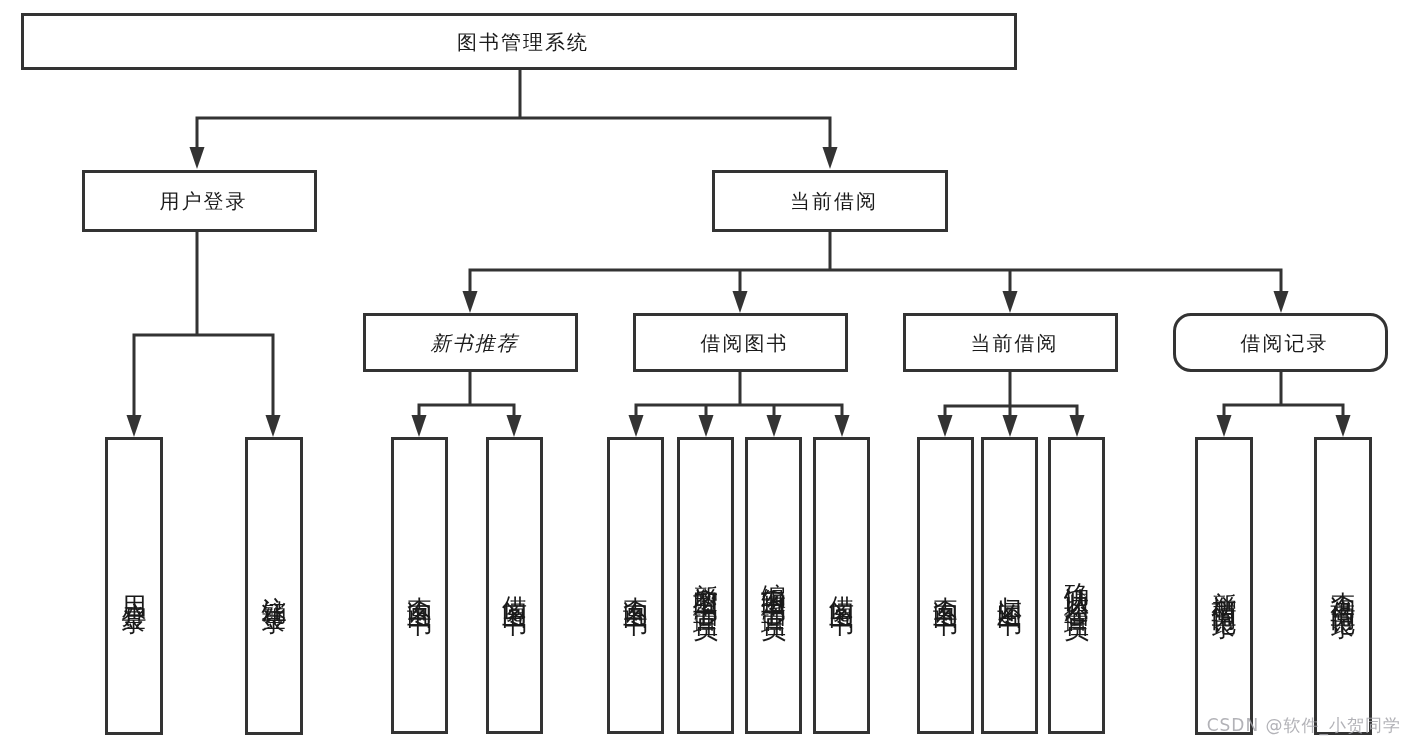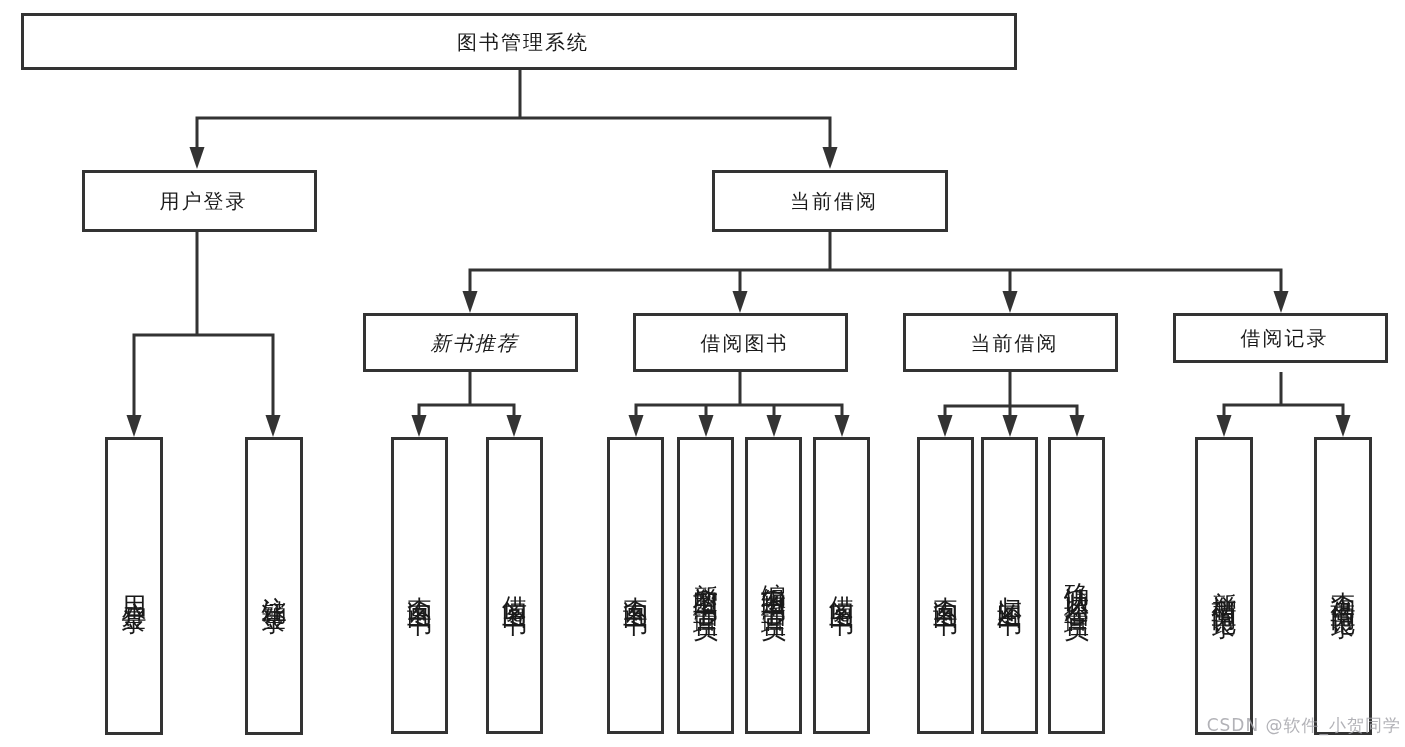--- a/index.html
+++ b/index.html
@@ -109,21 +109,21 @@
   </svg>
 
   <div class="node h-node" style="left:21px; top:13px; width:996px; height:57px;">图书管理系统</div>
 
   <div class="node h-node" style="left:82px; top:170px; width:235px; height:62px;">用户登录</div>
   <div class="node h-node" style="left:712px; top:170px; width:236px; height:62px;">当前借阅</div>
 
   <div class="node h-node" style="left:363px; top:313px; width:215px; height:59px;font-style:italic;">新书推荐</div>
   <div class="node h-node" style="left:633px; top:313px; width:215px; height:59px;">借阅图书</div>
   <div class="node h-node" style="left:903px; top:313px; width:215px; height:59px;">当前借阅</div>
-  <div class="node h-node" style="left:1173px; top:313px; width:215px; height:50px;">借阅记录</div>
+  <div class="node h-node" style="left:1173px; top:313px; width:215px; height:59px;border-radius:18px;">借阅记录</div>
 
   <div class="node v-node" style="left:105px; top:437px; width:58px; height:298px;">用户登录</div>
   <div class="node v-node" style="left:245px; top:437px; width:58px; height:298px;">注销登录</div>
 
   <div class="node v-node" style="left:391px; top:437px; width:57px; height:297px;">查询图书</div>
   <div class="node v-node" style="left:486px; top:437px; width:57px; height:297px;">借阅图书</div>
 
   <div class="node v-node" style="left:607px; top:437px; width:57px; height:297px;">查询图书</div>
   <div class="node v-node" style="left:677px; top:437px; width:57px; height:297px;">新增图书（管理员）</div>
   <div class="node v-node" style="left:745px; top:437px; width:57px; height:297px;">编辑图书（管理员）</div>

